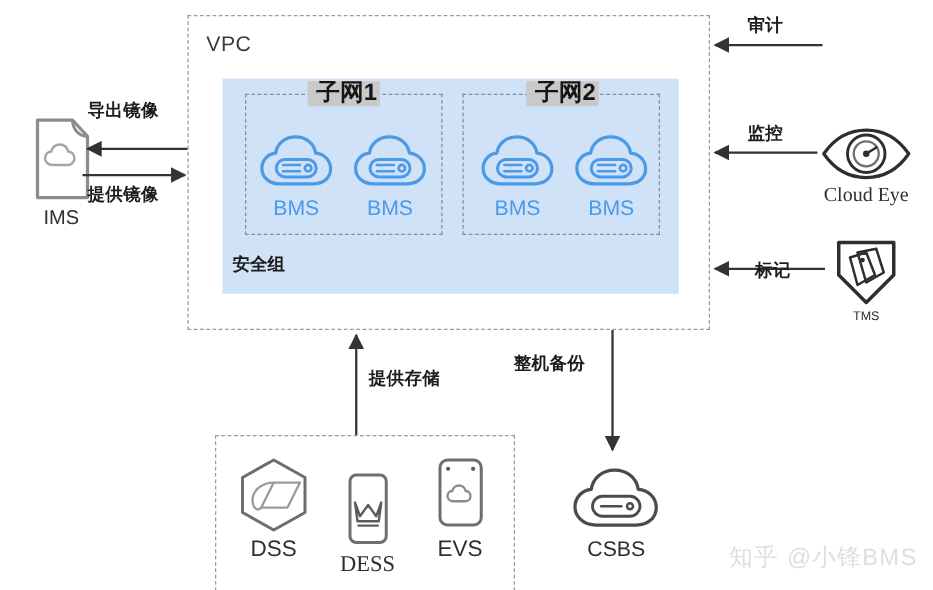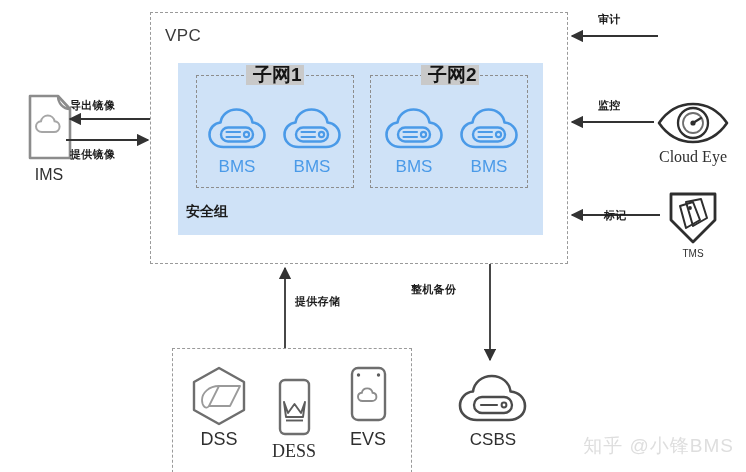--- a/index.html
+++ b/index.html
@@ -79,21 +79,21 @@
     white-space: nowrap;
   }
   .node-label.blue { color: #4a9ae8; font-size: 17px; }
 
   
   .bms { width: 62px; }
   .bms .node-label { line-height: 20px; }
 
   
   .edge-label {
-    font-size: 11px;
+    font-size: 14px;
     color: #1d1d1d;
     font-weight: 700;
     white-space: nowrap;
     letter-spacing: .3px;
   }
   .edge-label.cn { font-family: "DejaVu Sans", "Liberation Sans", sans-serif; }
 
   
   .watermark {
     right: 12px; bottom: 13px;
@@ -275,21 +275,21 @@
 
     <line x1="654" y1="122" x2="572" y2="122" stroke="#333333" stroke-width="1.8" marker-end="url(#arrow)"></line>
 
     <line x1="660" y1="215" x2="572" y2="215" stroke="#333333" stroke-width="1.8" marker-end="url(#arrow)"></line>
 
     <path d="M 285 348 L 285 268" fill="none" stroke="#333333" stroke-width="1.8" marker-end="url(#arrow)"></path>
 
     <path d="M 490 264 L 490 360" fill="none" stroke="#333333" stroke-width="1.8" marker-end="url(#arrow)"></path>
   </svg>
 
-  <div class="abs edge-label cn" style="left:70px; top:98px;text-align:center;">导出镜像</div>
+  <div class="abs edge-label cn" style="left:70px; top:80px;text-align:center;">导出镜像</div>
   <div class="abs edge-label cn" style="left:70px; top:147px;">提供镜像</div>
 
   <div class="abs edge-label cn" style="left:598px; top:12px;">审计</div>
   <div class="abs edge-label cn" style="left:598px; top:98px;text-align:right;">监控</div>
   <div class="abs edge-label cn" style="left:604px; top:208px;">标记</div>
 
   <div class="abs edge-label cn" style="left:295px; top:294px;">提供存储</div>
   <div class="abs edge-label cn" style="left:411px; top:282px;">整机备份</div>
 
   <div class="abs watermark">知乎 @小锋BMS</div>

